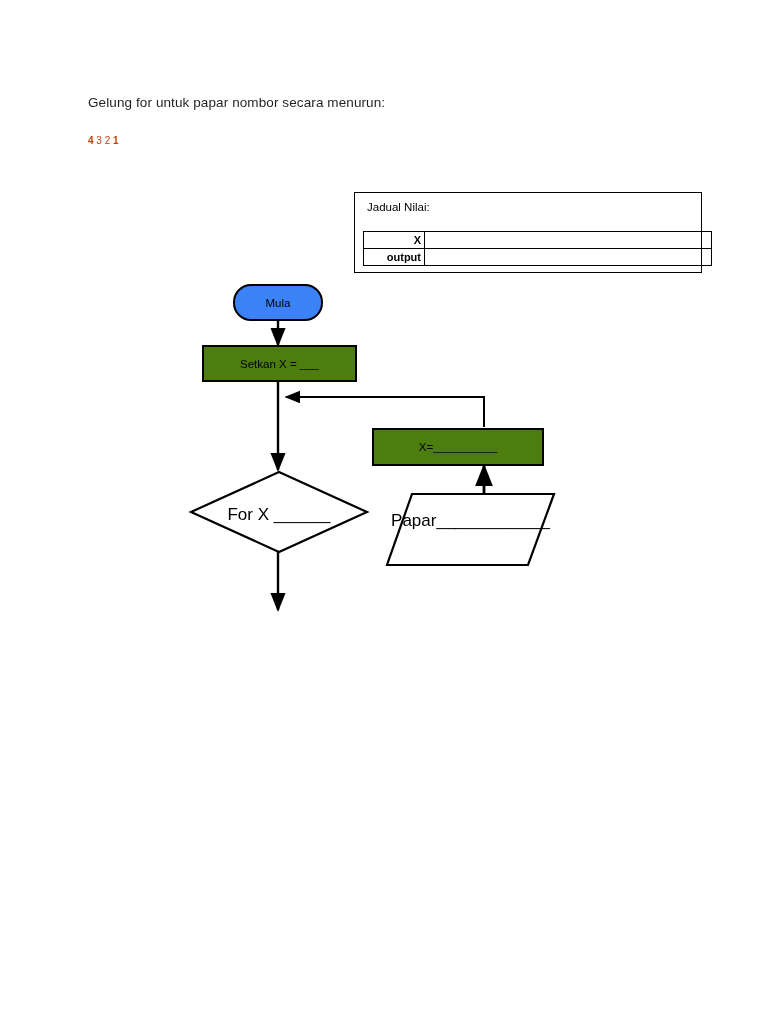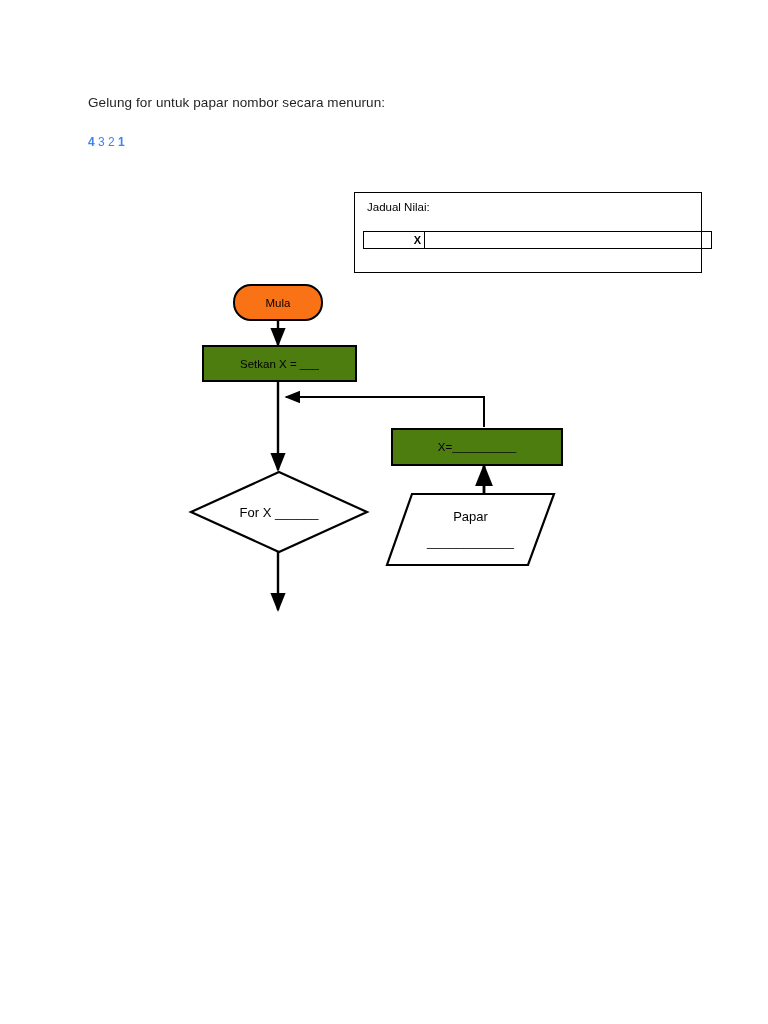--- a/index.html
+++ b/index.html
@@ -28,22 +28,22 @@
     top: 95px;
     font-size: 13.5px;
     color: #231f20;
     letter-spacing: 0.1px;
     white-space: nowrap;
   }
   .seq {
     position: absolute;
     left: 88px;
     top: 135px;
-    font-size: 12px;
-    color: #3b82f6;
+    font-size: 10px;
+    color: #c2410c;
     white-space: nowrap;
   }
   .seq .b { font-weight: bold; }
   .seq .n { font-weight: normal; }
 
   
   .table-box {
     position: absolute;
     left: 354px;
     top: 192px;
@@ -94,31 +94,31 @@
   .fc {
     position: absolute;
     left: 0;
     top: 0;
     width: 768px;
     height: 1024px;
     pointer-events: none;
   }
   .node-text {
     position: absolute;
-    font-size: 13px;
+    font-size: 17px;
     color: #000;
     white-space: nowrap;
     text-align: center;
   }
   .terminator {
     position: absolute;
     border: 2.2px solid #000;
     border-radius: 18px;
     box-sizing: border-box;
-    background: #f97316;
+    background: #3b82f6;
     display: flex;
     align-items: center;
     justify-content: center;
     font-size: 11.5px;
   }
   .process {
     position: absolute;
     border: 2.2px solid #000;
     box-sizing: border-box;
     background: #4d7c0f;
@@ -126,21 +126,21 @@
     align-items: center;
     justify-content: center;
     font-size: 11.5px;
   }
   .label-center {
     display: block;
     text-align: center;
   }
   .two-line {
     display: flex;
-    flex-direction: column;
+    flex-direction: row;
     align-items: center;
     justify-content: center;
     line-height: 1.9;
   }
 </style>
 </head>
 <body>
 
 <div class="page">
 
@@ -154,20 +154,24 @@
 
   <div class="table-box">
     <div class="table-title">Jadual Nilai:</div>
     <div class="grid">
       <table>
         <tbody>
             <tr>
           <td class="lab">X</td>
           <td class="val"></td>
         </tr>
+        <tr>
+          <td class="lab">output</td>
+          <td class="val"></td>
+        </tr>
       </tbody>
         </table>
     </div>
   </div>
 
   <svg class="fc" viewBox="0 0 768 1024" xmlns="http://www.w3.org/2000/svg">
     <defs>
       <marker id="arrow" markerWidth="9" markerHeight="9" refX="7.2" refY="3.2" orient="auto" markerUnits="strokeWidth">
         <path d="M0,0 L8,3.2 L0,6.4 z" fill="#000"></path>
       </marker>
@@ -192,21 +196,21 @@
     <span class="label-center">Mula</span>
   </div>
 
   <div class="process" style="left:202px; top:345px; width:155px; height:37px;">
     <span class="label-center">Setkan X = ___</span>
   </div>
 
   <div class="node-text" style="left:191px; top:505px; width:176px;">For X ______</div>
 
 
-  <div class="process" style="left:391px; top:428px; width:172px; height:38px;">
+  <div class="process" style="left:372px; top:428px; width:172px; height:38px;">
     <span class="label-center">X=__________</span>
   </div>
 
   <div class="node-text two-line" style="left:387px; top:505px; width:167px;">
     <span>Papar</span>
     <span>____________</span>
   </div>
 
 </div>
 

